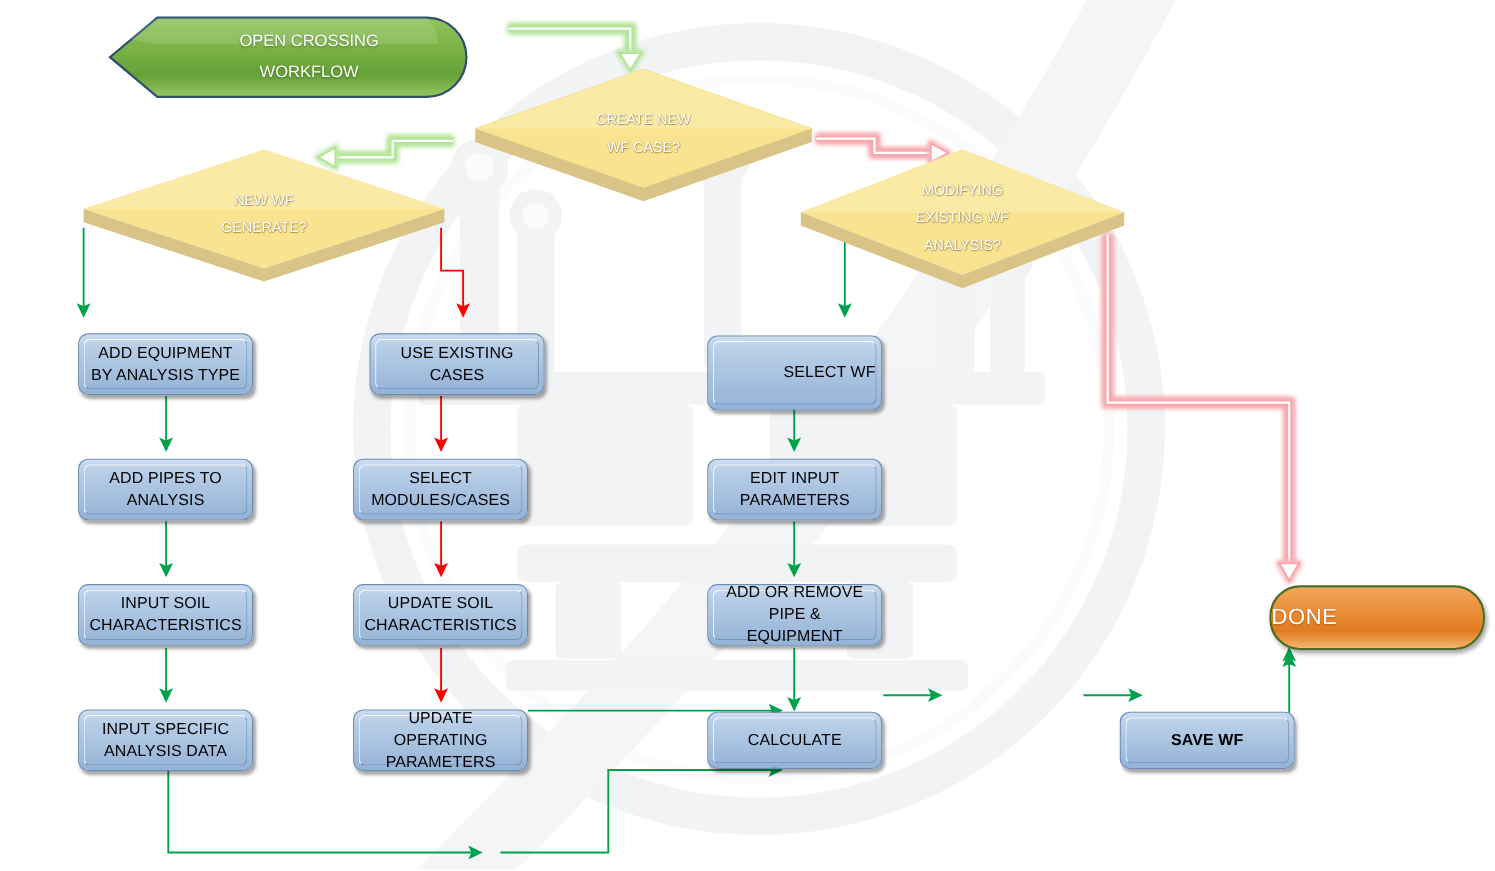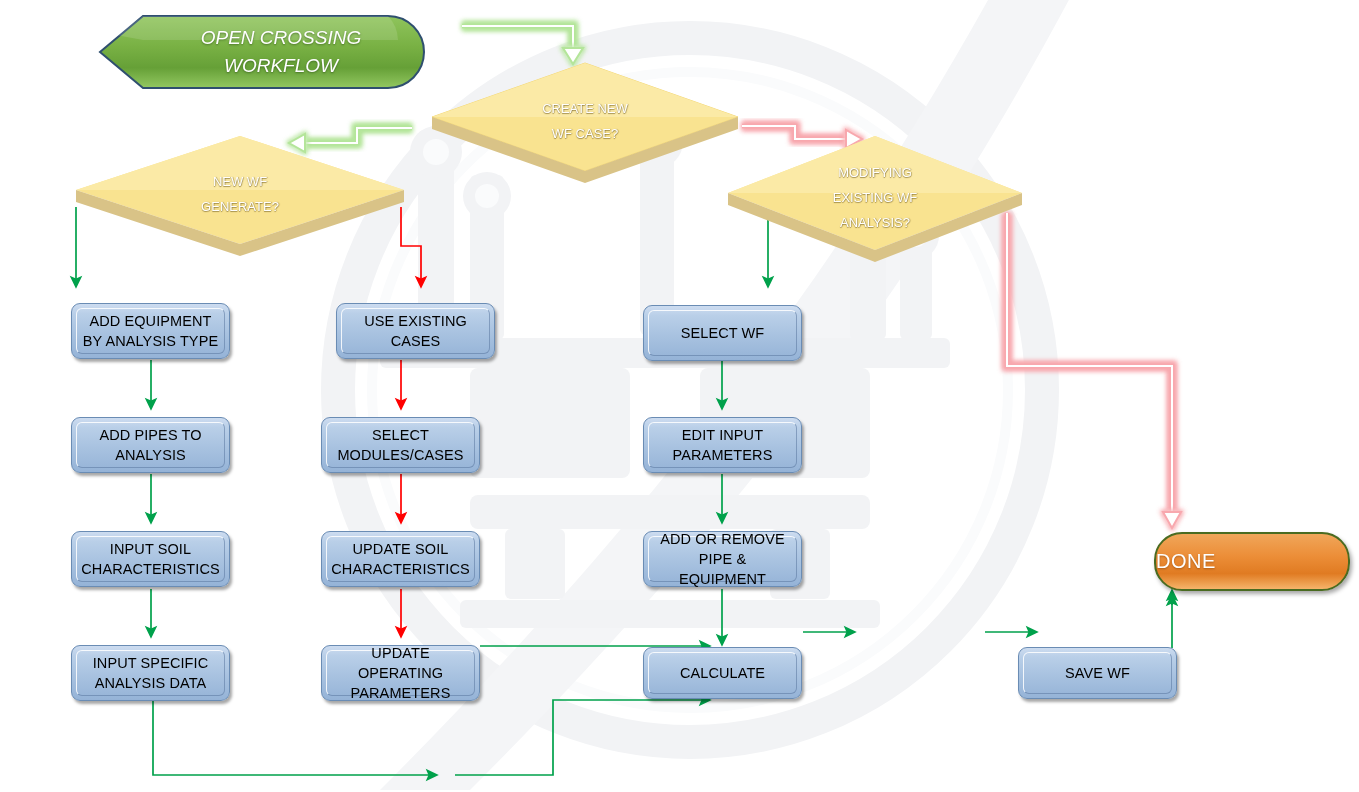--- a/index.html
+++ b/index.html
@@ -51,24 +51,23 @@
     text-shadow:0 1px 1px rgba(120,100,40,.65), 1px 0 1px rgba(120,100,40,.45);
     white-space:pre-line;
     pointer-events:none;
   }
 
   
   #start-shape{position:absolute;left:96px;top:14px;width:330px;height:76px;}
   #start-shape .slabel{
     position:absolute;left:50px;top:0;width:270px;height:76px;
     display:flex;align-items:center;justify-content:center;
-    text-align:center;color:#ffffff;font-size:19px;line-height:28px;
+    text-align:center;color:#ffffff;font-size:15px;line-height:28px;
     white-space:pre-line;
     text-shadow:0 1px 2px rgba(30,60,15,.5);
-    font-style:italic;
   }
 
   
   #done-shape{
     position:absolute;left:1154px;top:532px;width:192px;height:55px;
     border-radius:28px;
     background:linear-gradient(180deg,#f0a65a 0%,#ec8e38 40%,#e07b22 72%,#f6b46a 100%);
     border:2px solid #4a6b21;
     box-shadow:2px 3px 4px rgba(0,0,0,.35);
     display:flex;align-items:center;justify-content:flex-start;
@@ -287,37 +286,37 @@
   <div class="pbox" style="left:321px;top:531px;width:159px;height:56px;">
     <span style="white-space:pre-line;">UPDATE SOIL
 CHARACTERISTICS</span>
   </div>
   <div class="pbox" style="left:321px;top:645px;width:159px;height:56px;">
     <span style="white-space:pre-line;">UPDATE
 OPERATING
 PARAMETERS</span>
   </div>
 
-  <div class="pbox" style="left:643px;top:305px;width:159px;height:56px;">
+  <div class="pbox" style="left:643px;top:305px;width:159px;height:68px;justify-content:flex-end;">
     <span style="white-space:pre-line;">SELECT WF</span>
   </div>
   <div class="pbox" style="left:643px;top:417px;width:159px;height:56px;">
     <span style="white-space:pre-line;">EDIT INPUT
 PARAMETERS</span>
   </div>
   <div class="pbox" style="left:643px;top:531px;width:159px;height:56px;">
     <span style="white-space:pre-line;">ADD OR REMOVE
 PIPE &amp;
 EQUIPMENT</span>
   </div>
 
   <div class="pbox" style="left:643px;top:647px;width:159px;height:52px;">
     <span style="white-space:pre-line;">CALCULATE</span>
   </div>
-  <div class="pbox" style="left:1018px;top:647px;width:159px;height:52px;">
+  <div class="pbox" style="left:1018px;top:647px;width:159px;height:52px;font-weight:bold;">
     <span style="white-space:pre-line;">SAVE WF</span>
   </div>
 
   <div id="done-shape">
     <span>DONE</span>
   </div>
 
 </div>
 
 </body></html>

